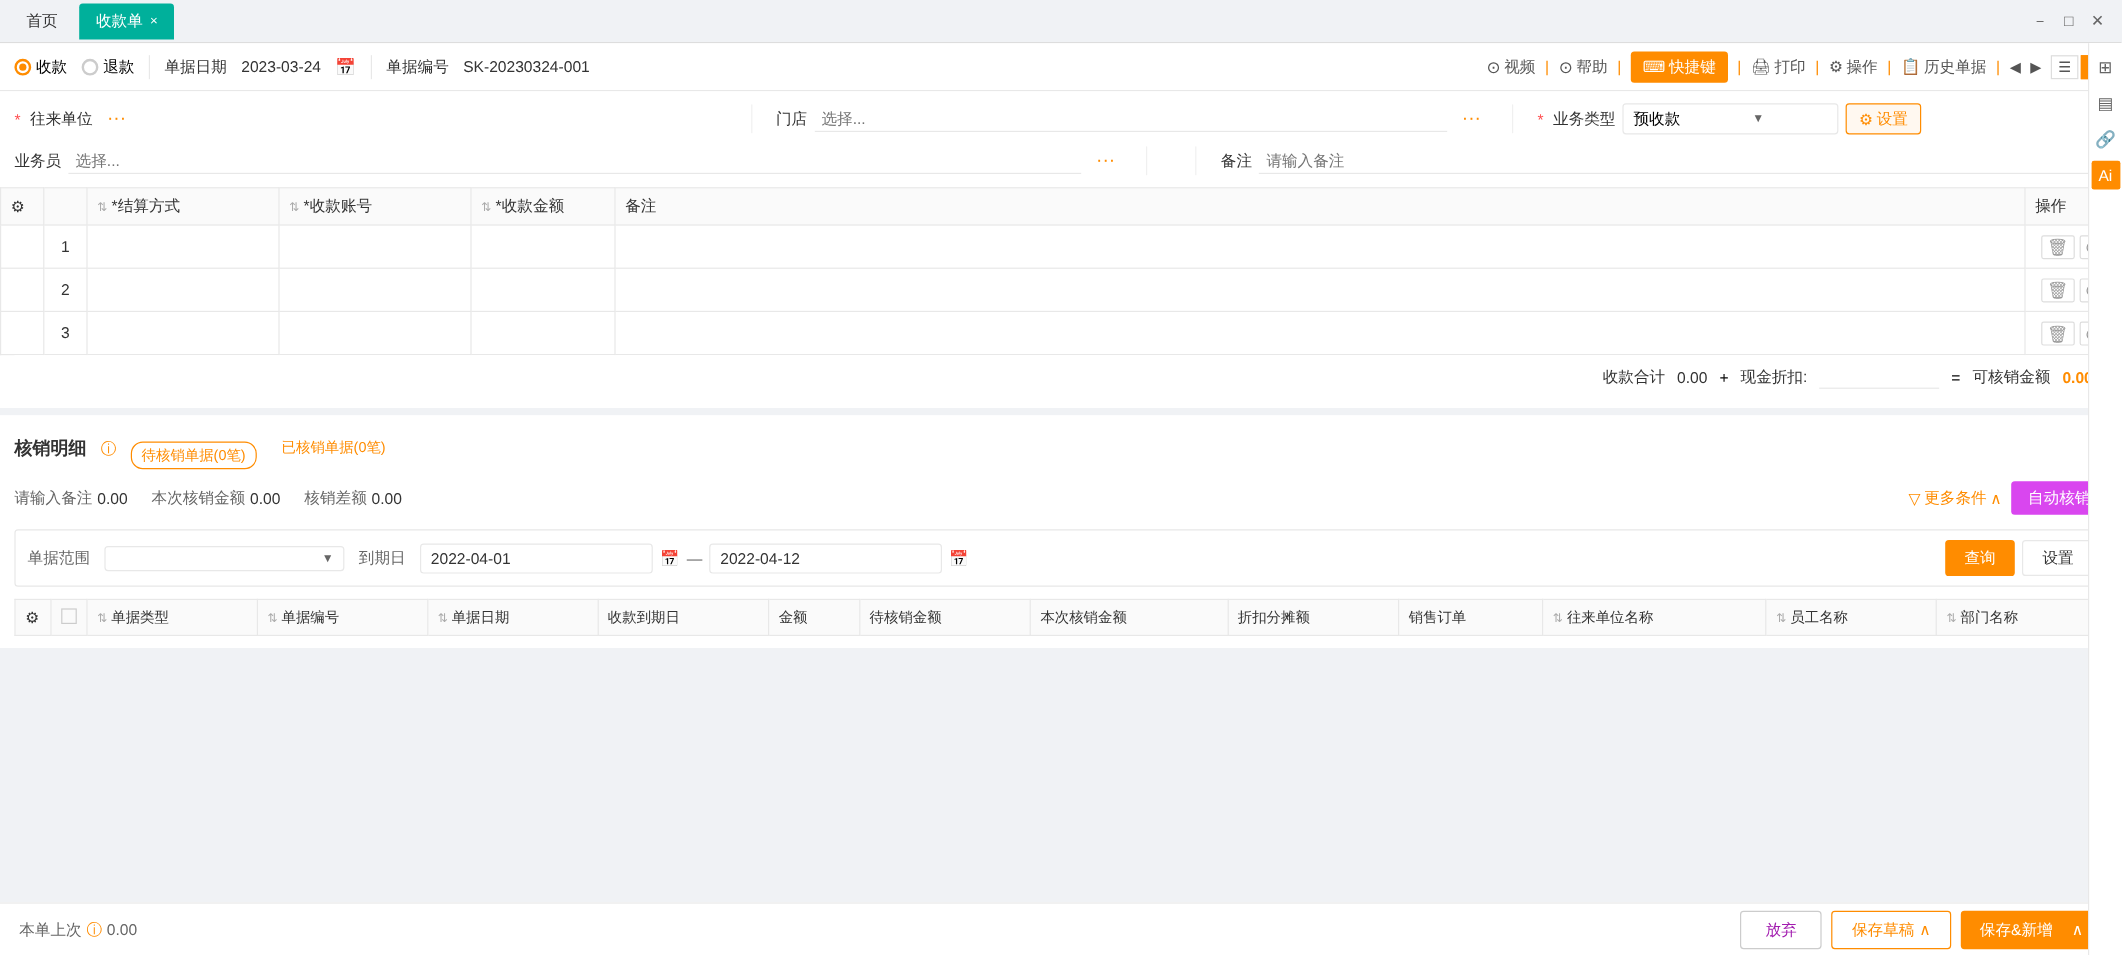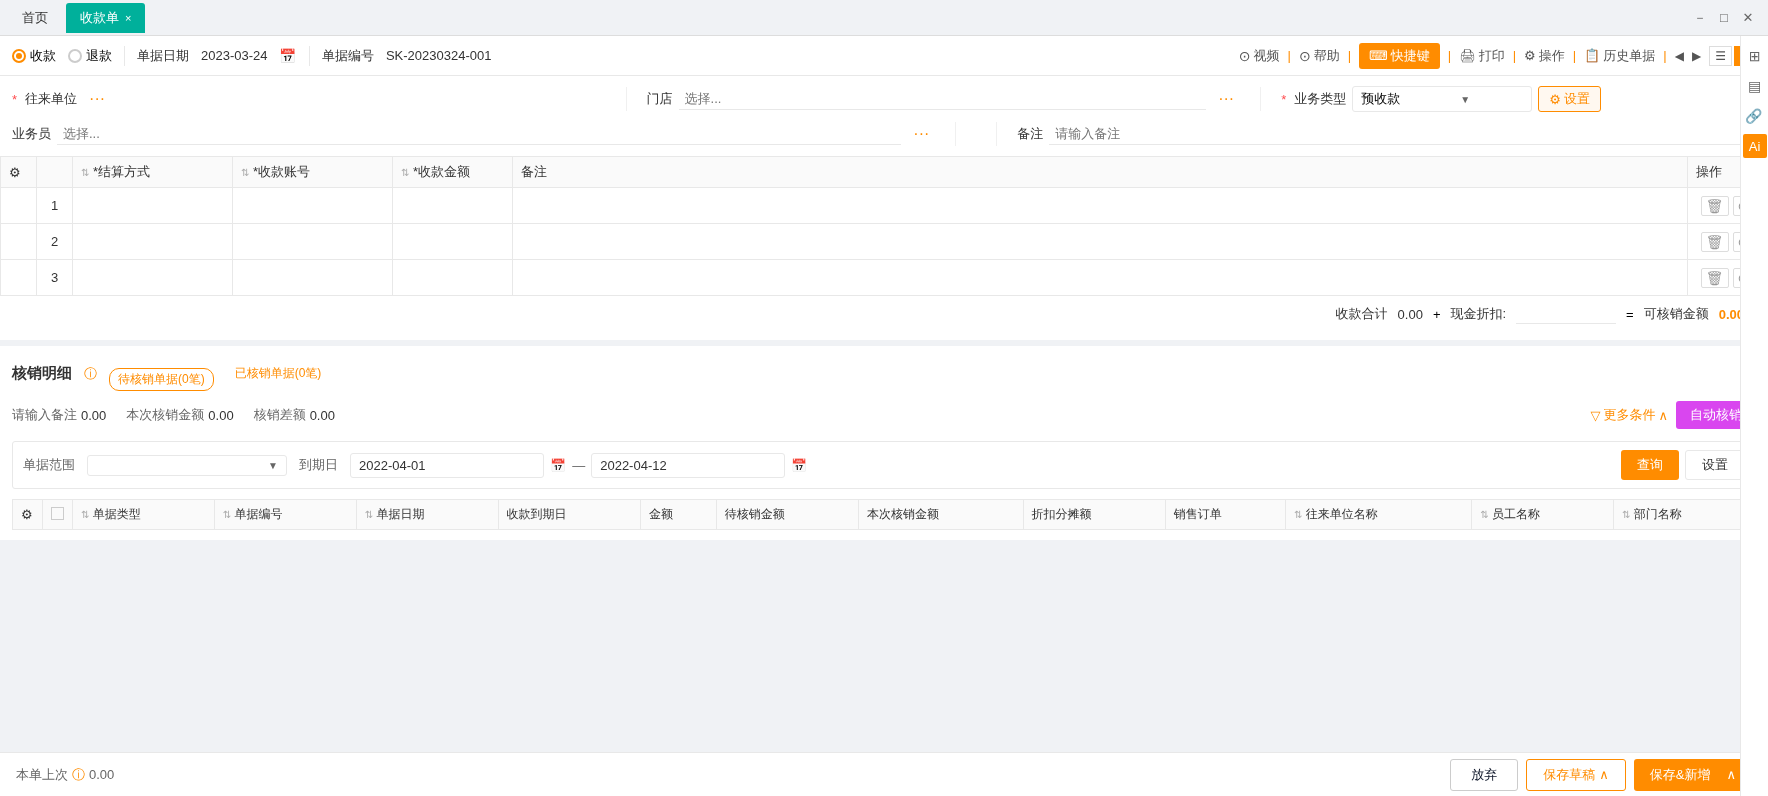--- a/index.html
+++ b/index.html
@@ -160,21 +160,21 @@
 
     
     .bottom-bar {
       position: fixed; bottom: 0; left: 0; right: 0; height: 44px;
       background: #fff; border-top: 1px solid #e8e8e8;
       display: flex; align-items: center; padding: 0 16px; gap: 10px;
     }
     .bottom-info { display: flex; align-items: center; gap: 4px; color: #666; font-size: 13px; }
     .bottom-info-icon { color: #ff8c00; font-size: 13px; }
     .bottom-actions { margin-left: auto; display: flex; gap: 8px; }
-    .abandon-btn { background: #fff; color: #0f172a; border: 1px solid #ccc; padding: 6px 20px; border-radius: 3px; cursor: pointer; font-size: 13px; }
+    .abandon-btn { background: #fff; color: #a21caf; border: 1px solid #ccc; padding: 6px 20px; border-radius: 3px; cursor: pointer; font-size: 13px; }
     .draft-btn { background: #fff; color: #ff8c00; border: 1px solid #ff8c00; padding: 6px 16px; border-radius: 3px; cursor: pointer; font-size: 13px; display: flex; align-items: center; gap: 4px; }
     .save-new-btn { background: #ff8c00; color: #fff; border: none; padding: 6px 16px; border-radius: 3px; cursor: pointer; font-size: 13px; display: flex; align-items: center; gap: 16px; }
 
     
     .right-sidebar {
       position: fixed; right: 0; top: 36px; bottom: 0; width: 28px;
       background: #fff; border-left: 1px solid #e8e8e8;
       display: flex; flex-direction: column; align-items: center; padding-top: 8px; gap: 6px;
     }
     .sidebar-icon { width: 24px; height: 24px; display: flex; align-items: center; justify-content: center; cursor: pointer; color: #666; font-size: 14px; border-radius: 2px; }

